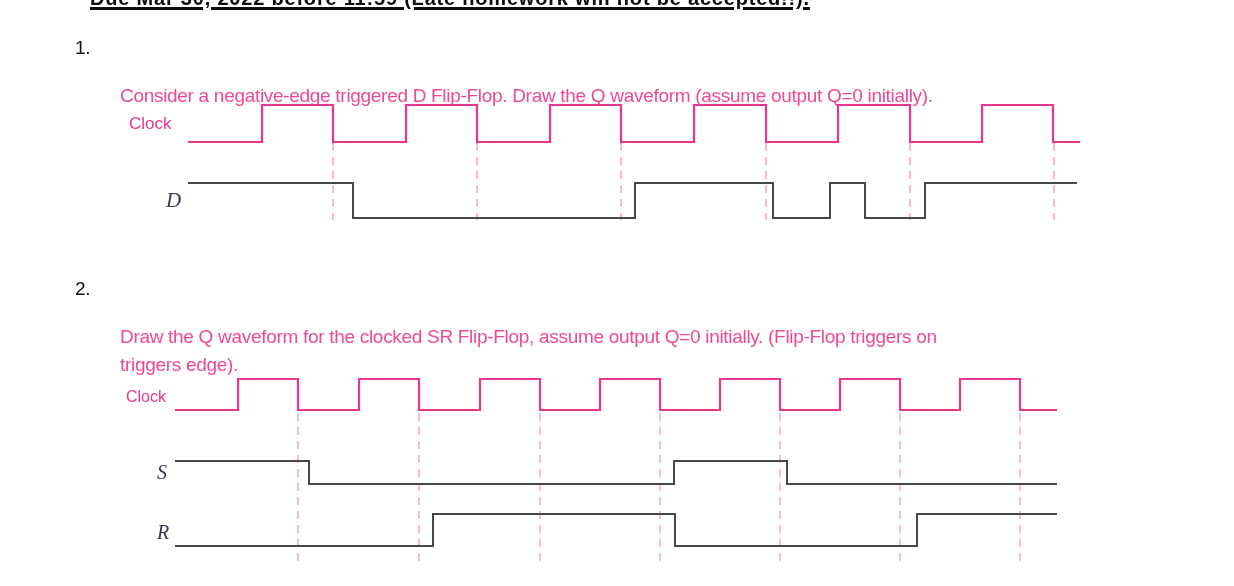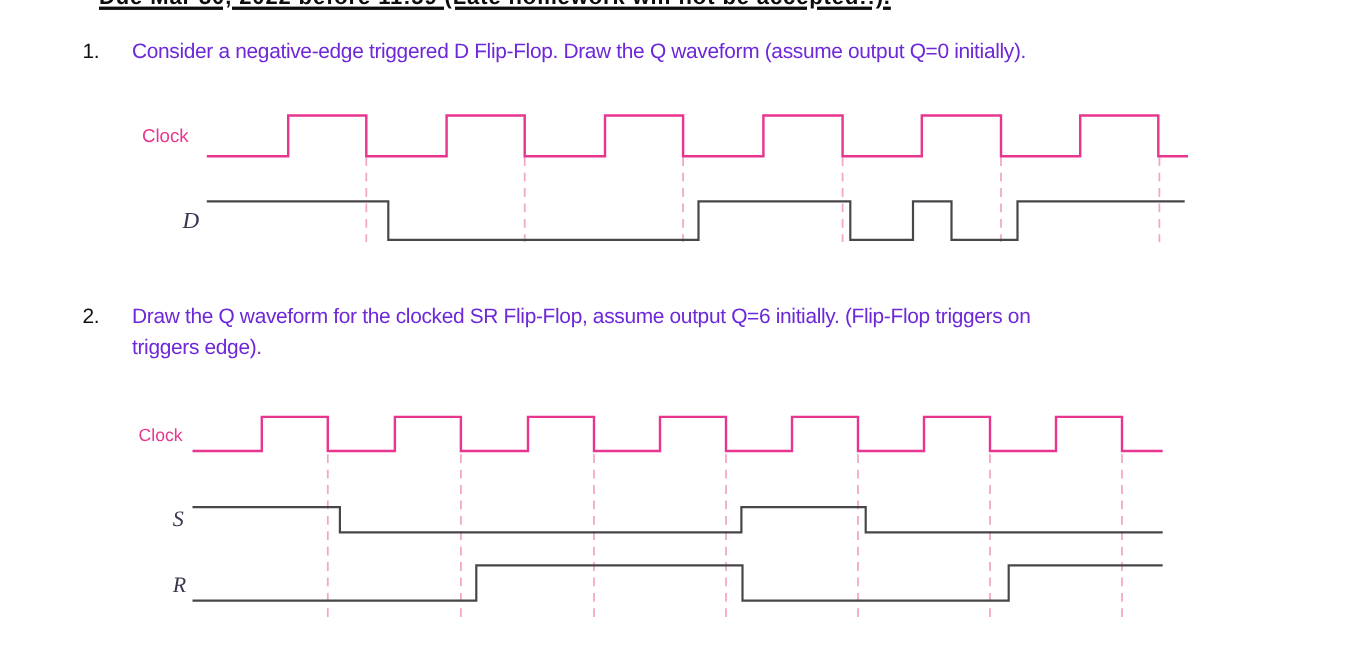--- a/index.html
+++ b/index.html
@@ -27,22 +27,23 @@
   }
   
   .qnum{
     position:absolute;left:75px;
     font:400 19px/24px "Liberation Sans",sans-serif;
     letter-spacing:-.3px;color:#0f0f0f;
   }
   .qline{
     position:absolute;left:120px;
     font:400 19px/24px "Liberation Sans",sans-serif;
-    letter-spacing:-.3px;color:#6d28d9;
+    letter-spacing:-.3px;color:#ec4899;
     white-space:nowrap;
+    margin-top:48px;
   }
   
   .wave-label-pink{
     position:absolute;
     font:400 17px/20px "Liberation Sans",sans-serif;
     white-space:nowrap;
     text-align:center;
   }
   .wave-label-sig{
     position:absolute;
@@ -55,21 +56,21 @@
 <body>
 
 <div class="header-clip">
   <div class="header-text">Due Mar 30, 2022 before 11:59 (Late homework will not be accepted!!).</div>
 </div>
 
 <span class="qnum" style="top:36px">1.</span>
 <span class="qline" style="top:36px">Consider a negative-edge triggered D Flip-Flop. Draw the Q waveform (assume output Q=0 initially).</span>
 
 <span class="qnum" style="top:277px">2.</span>
-<span class="qline" style="top:277px">Draw the Q waveform for the clocked SR Flip-Flop, assume output Q=6 initially. (Flip-Flop triggers on</span>
+<span class="qline" style="top:277px">Draw the Q waveform for the clocked SR Flip-Flop, assume output Q=0 initially. (Flip-Flop triggers on</span>
 <span class="qline" style="top:305px">triggers edge).</span>
 
 <div class="wave-label-pink" style="left: 129px; top: 114px; color: rgb(232, 54, 143);">Clock</div>
 <div class="wave-label-sig" style="left: 166px; top: 188px; color: rgb(55, 55, 79);">D</div>
 
 <div class="wave-label-pink" style="left: 126px; top: 387px; font-size: 16px; color: rgb(232, 54, 143);">Clock</div>
 <div class="wave-label-sig" style="left: 157px; top: 460px; font-size: 20px; color: rgb(55, 55, 79);">S</div>
 <div class="wave-label-sig" style="left: 157px; top: 520px; font-size: 20px; color: rgb(55, 55, 79);">R</div>
 
 <svg class="waves" id="wave-svg" width="1234" height="586" viewBox="0 0 1234 586">

